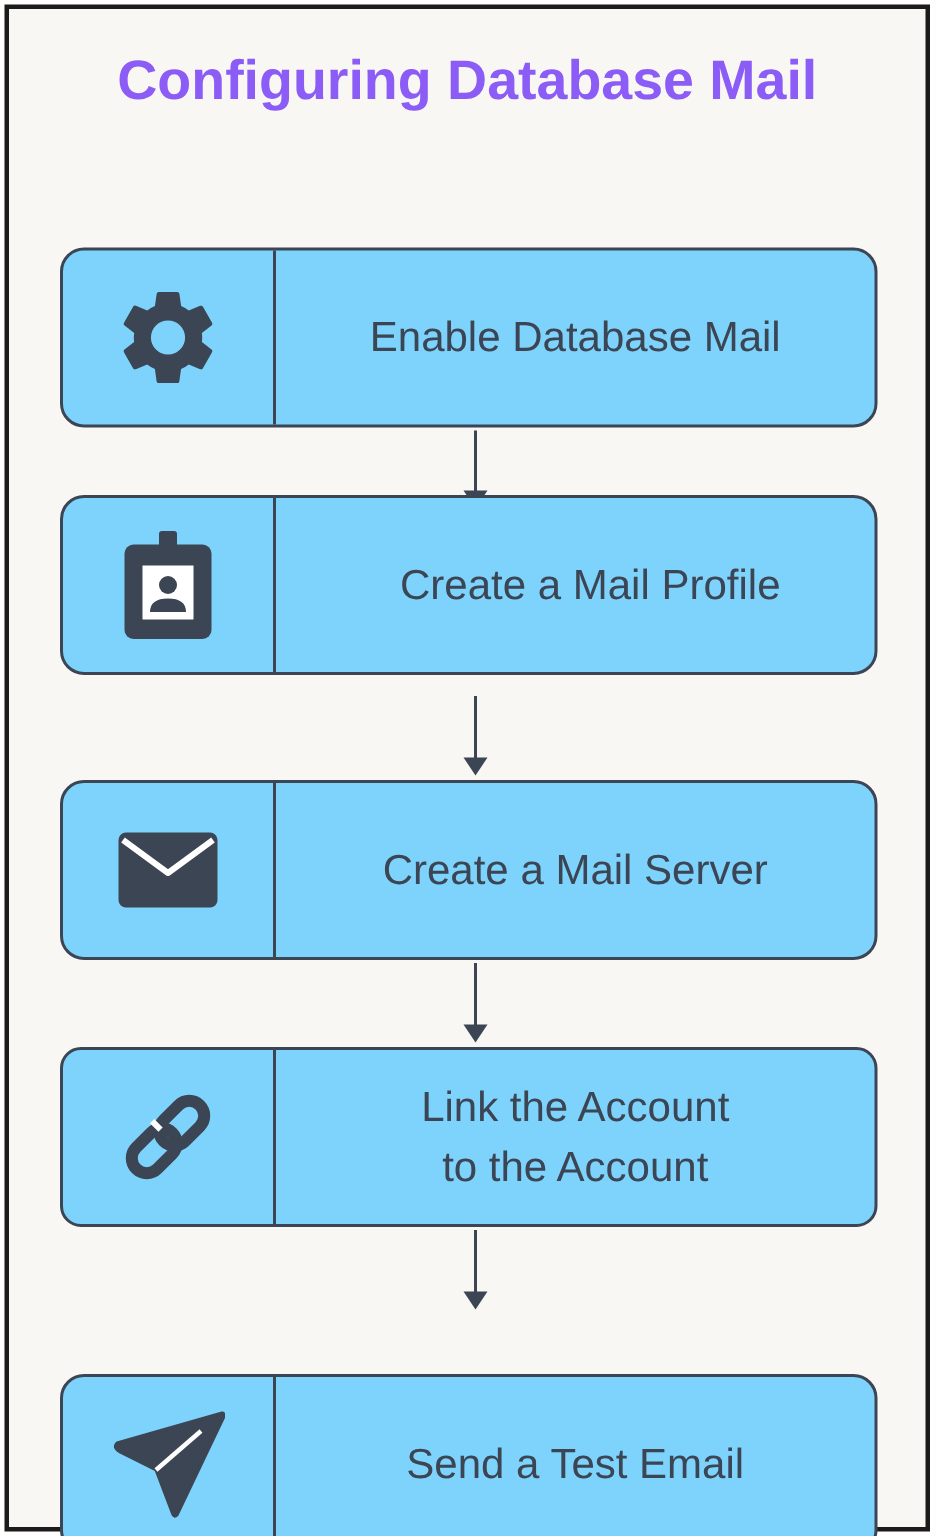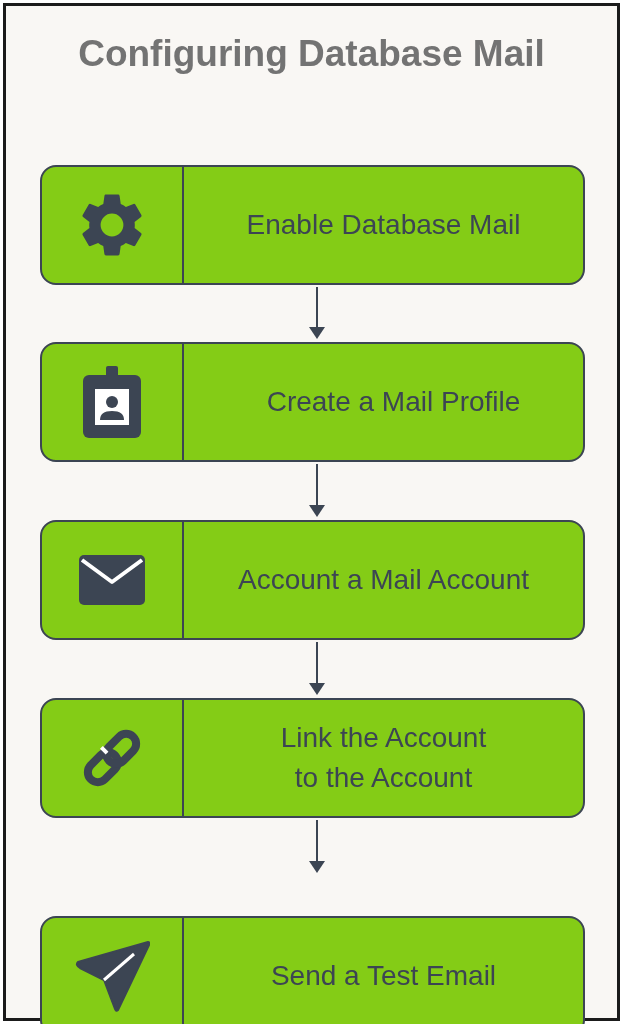--- a/index.html
+++ b/index.html
@@ -1,19 +1,19 @@
 <!DOCTYPE html>
 <html><head>
 <meta charset="utf-8">
 <style>
   html, body { margin:0; padding:0; }
   body { width:623px; height:1024px; background:#ffffff; position:relative; overflow:hidden; font-family:"Liberation Sans", sans-serif; }
   .frame { position:absolute; left:3px; top:3px; width:611px; height:1012px; border:3px solid #1b1b1b; background:#f9f7f4; }
-  .title { position:absolute; left:0; top:22px; width:611px; text-align:center; color:#737373; font-weight:bold; font-size:37px; line-height:52px; }
-  .step { position:absolute; left:34px; width:545px; height:120px; border:2px solid #3c4553; border-radius:16px; background:#84cc16; box-sizing:border-box; display:flex; }
+  .title { position:absolute; left:0; top:22px; width:611px; text-align:center; color:#8b5cf6; font-weight:bold; font-size:37px; line-height:52px; }
+  .step { position:absolute; left:34px; width:545px; height:120px; border:2px solid #3c4553; border-radius:16px; background:#7dd3fc; box-sizing:border-box; display:flex; }
   .icon-cell { width:140px; border-right:2px solid #3c4553; display:flex; align-items:center; justify-content:center; }
   .label-cell { flex:1; display:flex; align-items:center; justify-content:center; text-align:center; color:#3c4553; font-size:28px; line-height:40px; padding:0 10px; }
   .arrow { position:absolute; left:303px; width:16px; }
   .arrow .shaft { position:absolute; left:7px; top:0; width:2px; background:#3c4553; }
   .arrow .head { position:absolute; left:0; bottom:0; width:0; height:0; border-left:8px solid transparent; border-right:8px solid transparent; border-top:12px solid #3c4553; }
   svg { display:block; }
 </style>
 </head>
 <body>
 
@@ -31,21 +31,21 @@
       </span>
     </div>
     <div class="label-cell">Enable Database Mail</div>
   </div>
 
   <div class="arrow" style="top:281px;height:52px;">
     <div class="shaft" style="height:42px;"></div>
       <div class="head"></div>
   </div>
 
-  <div class="step" style="top:336px;gap:20px;">
+  <div class="step" style="top:324px;gap:20px;">
     <div class="icon-cell">
       <span>
         <svg width="62" height="76" viewBox="0 0 62 76">
           <rect x="25" y="2" width="12" height="14" rx="2" fill="#3c4553"></rect>
           <rect x="2" y="11" width="58" height="63" rx="6" fill="#3c4553"></rect>
           <rect x="14" y="25" width="34" height="36" fill="#ffffff"></rect>
           <circle cx="31" cy="38" r="6" fill="#3c4553"></circle>
           <path d="M19 56 Q19 47 31 47 Q43 47 43 56 Z" fill="#3c4553"></path>
         </svg>
       </span>
@@ -60,29 +60,29 @@
 
   <div class="step" style="top:514px;">
     <div class="icon-cell">
       <span>
         <svg width="68" height="52" viewBox="0 0 68 52">
           <rect x="1" y="1" width="66" height="50" rx="5" fill="#3c4553"></rect>
           <polyline points="4,6 34,28 64,6" fill="none" stroke="#ffffff" stroke-width="4" stroke-linejoin="round"></polyline>
         </svg>
       </span>
     </div>
-    <div class="label-cell">Account a Mail Account</div>
+    <div class="label-cell">Create a Mail Server</div>
   </div>
 
   <div class="arrow" style="top:636px;height:53px;">
     <div class="shaft" style="height:43px;"></div>
       <div class="head"></div>
   </div>
 
-  <div class="step" style="top:692px;">
+  <div class="step" style="top:692px;border-radius:14px;">
     <div class="icon-cell">
       <span>
         <svg width="76" height="76" viewBox="0 0 76 76">
           <g transform="rotate(-45 38 38)" fill="none" stroke="#3c4553" stroke-width="8" stroke-linecap="round">
             <rect x="8" y="28" width="34" height="20" rx="10"></rect>
             <rect x="34" y="28" width="34" height="20" rx="10"></rect>
           </g>
           <g transform="rotate(-45 38 38)">
             <line x1="38" y1="23" x2="38" y2="31" stroke="#ffffff" stroke-width="4"></line>
           </g>

